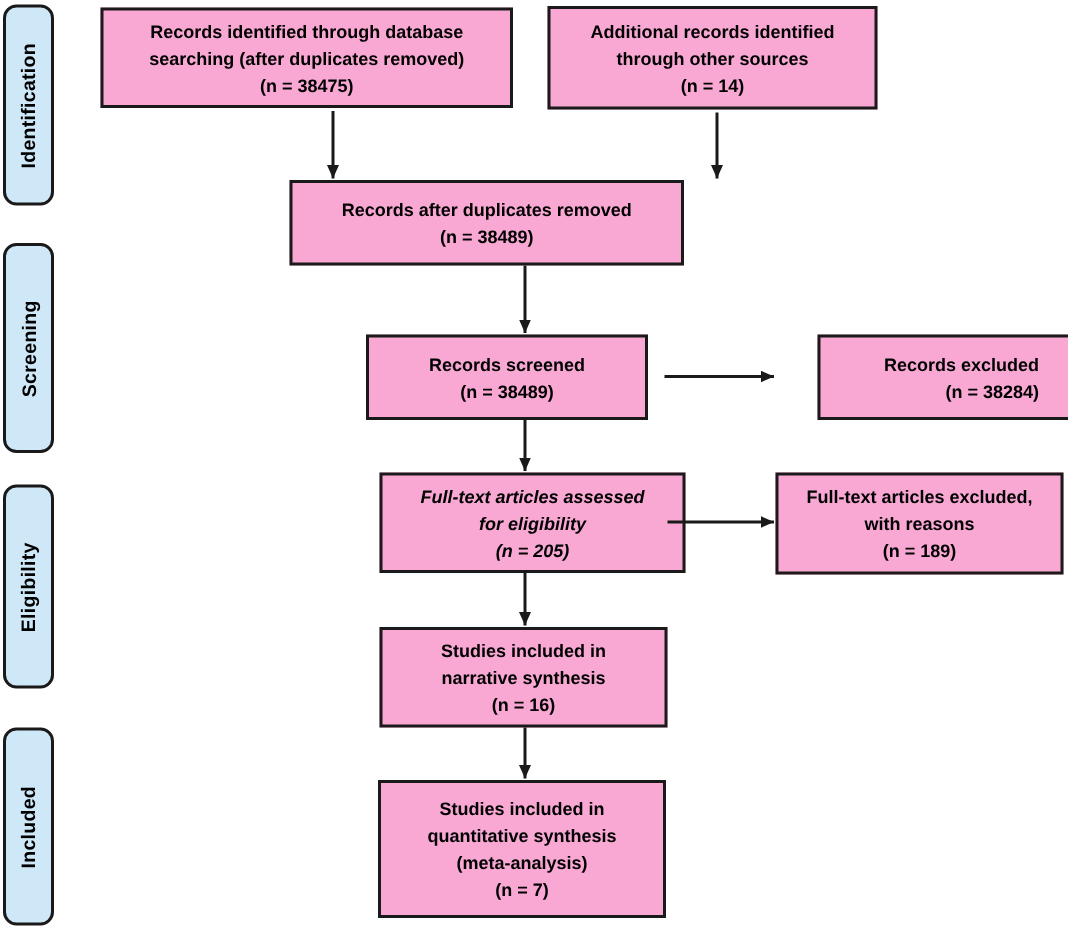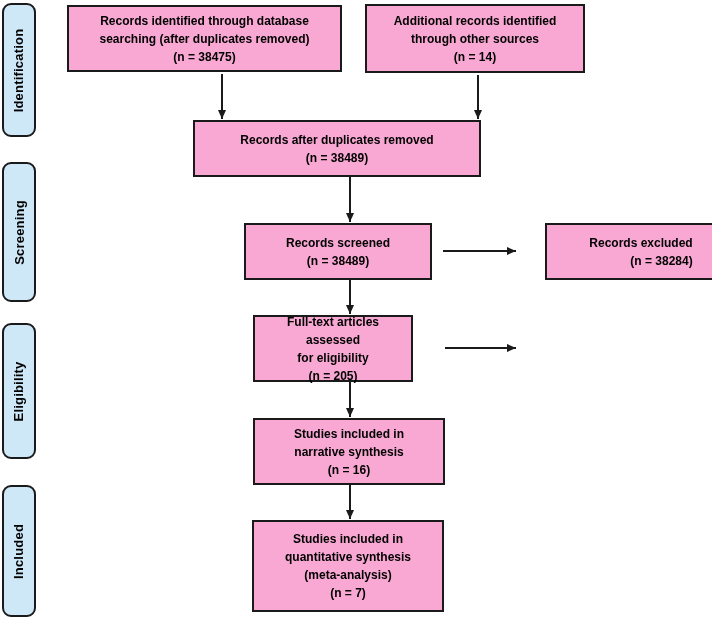--- a/index.html
+++ b/index.html
@@ -52,24 +52,24 @@
     justify-content: center;
     text-align: center;
     white-space: pre-line;
     font-size: 12px;
     font-weight: 700;
     line-height: 18px;
     padding: 2px 6px;
   }
   #box-records-identified     { left: 67px;  top: 5px;   width: 275px; height: 67px; }
   #box-additional-records     { left: 365px; top: 4px;   width: 220px; height: 69px; }
-  #box-after-duplicates       { left: 193px; top: 120px; width: 288px; height: 57px; }
+  #box-after-duplicates       { left: 193px; top: 120px; width: 263px; height: 57px; }
   #box-records-screened       { left: 244px; top: 223px; width: 188px; height: 57px; }
   #box-records-excluded       { left: 545px; top: 223px; width: 192px; height: 57px; text-align: right; }
-  #box-fulltext-assessed      { left: 253px; top: 315px; width: 160px; height: 67px; }
+  #box-fulltext-assessed      { left: 253px; top: 315px; width: 204px; height: 67px; font-style: italic; }
   #box-fulltext-excluded      { left: 517px; top: 315px; width: 192px; height: 68px; }
   #box-narrative-synthesis    { left: 253px; top: 418px; width: 192px; height: 67px; }
   #box-quantitative-synthesis { left: 252px; top: 520px; width: 192px; height: 92px; }
 
   .arrow-layer {
     position: absolute;
     left: 0; top: 0;
     width: 712px;
     height: 622px;
     pointer-events: none;
@@ -106,20 +106,23 @@
 (n = 14)</div>
   <div class="fbox" id="box-after-duplicates">Records after duplicates removed
 (n = 38489)</div>
   <div class="fbox" id="box-records-screened">Records screened
 (n = 38489)</div>
   <div class="fbox" id="box-records-excluded">Records excluded
 (n = 38284)</div>
   <div class="fbox" id="box-fulltext-assessed">Full-text articles assessed
 for eligibility
 (n = 205)</div>
+  <div class="fbox" id="box-fulltext-excluded">Full-text articles excluded,
+with reasons
+(n = 189)</div>
   <div class="fbox" id="box-narrative-synthesis">Studies included in
 narrative synthesis
 (n = 16)</div>
   <div class="fbox" id="box-quantitative-synthesis">Studies included in
 quantitative synthesis
 (meta-analysis)
 (n = 7)</div>
 
   <svg class="arrow-layer" viewBox="0 0 712 622" xmlns="http://www.w3.org/2000/svg">
     <defs>

